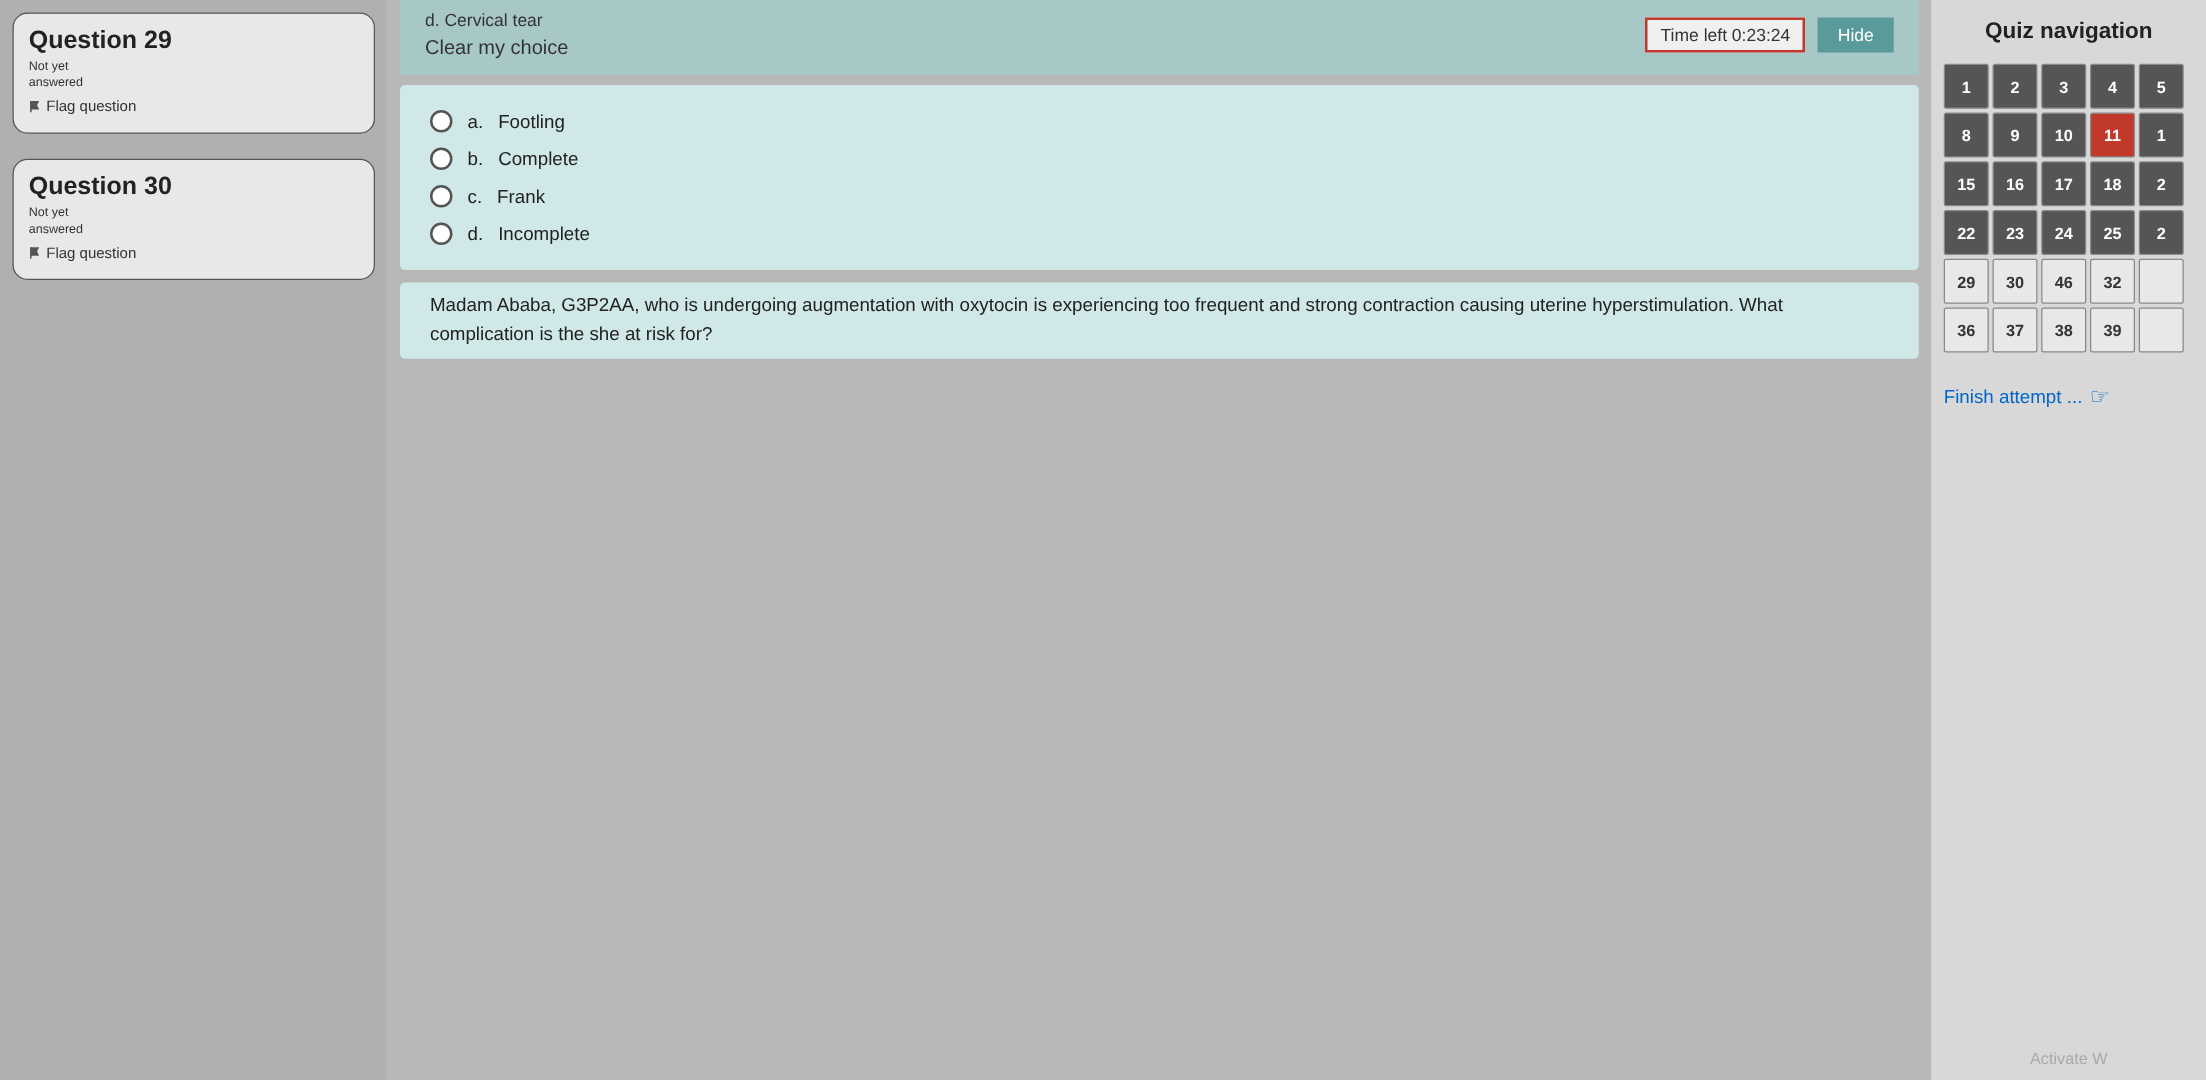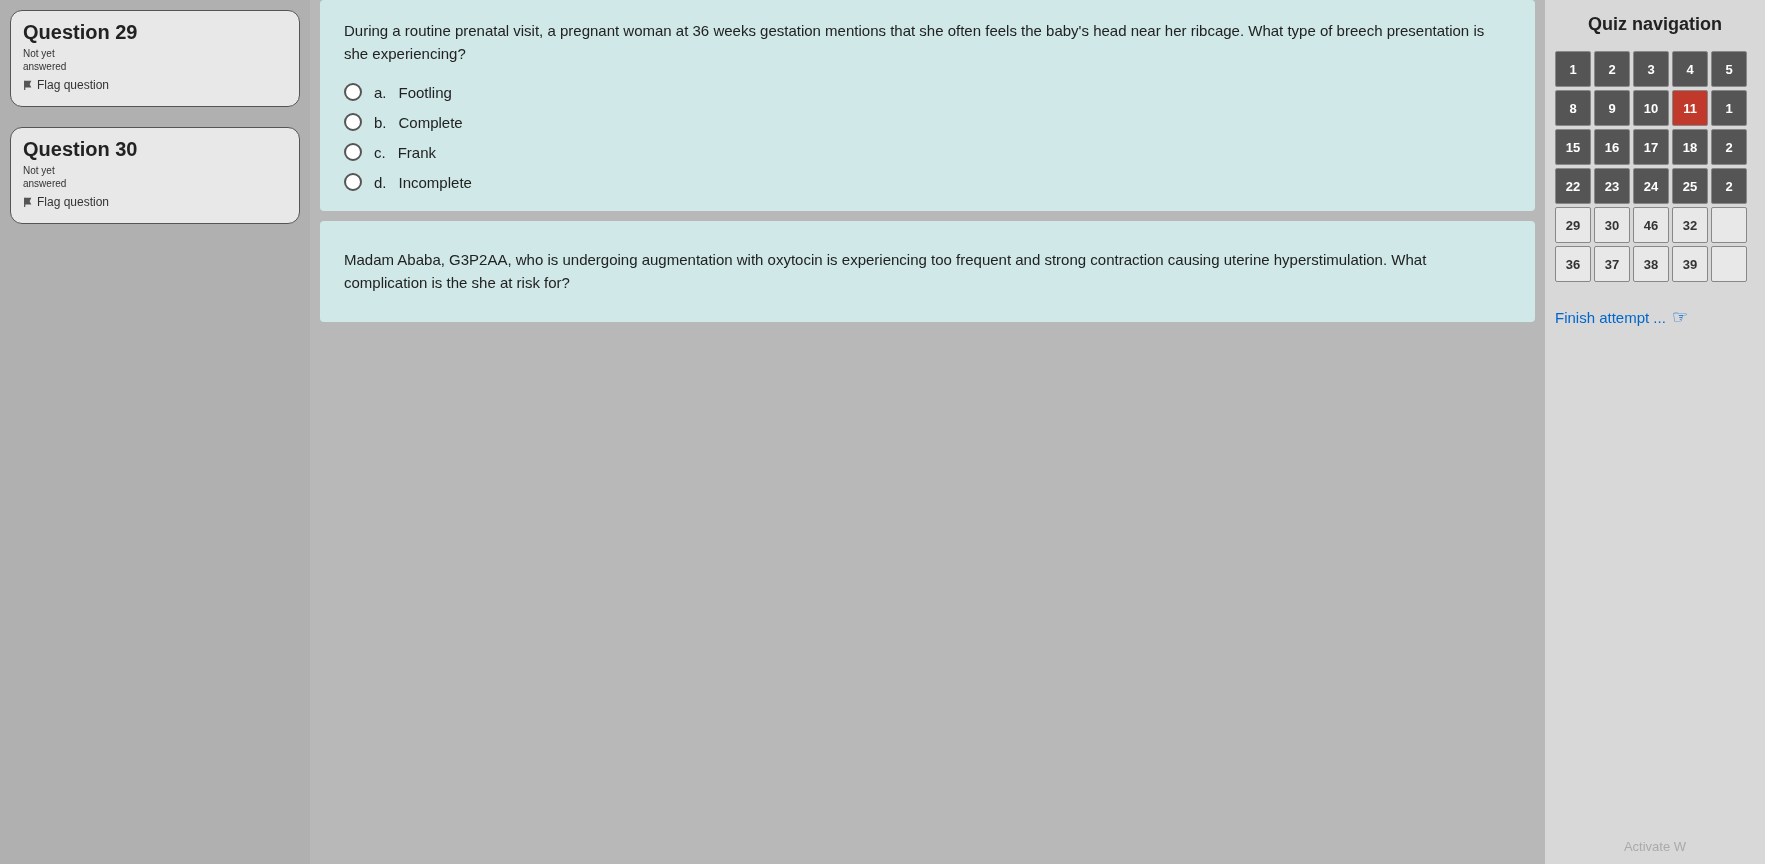--- a/index.html
+++ b/index.html
@@ -236,21 +236,21 @@
     .activate-windows {
       margin-top: auto;
       font-size: 13px;
       color: #aaa;
       padding-top: 10px;
     }
 
     .q30-box {
       background: #d0e8e8;
       border-radius: 4px;
-      padding: 28px 24px;
+      padding: 8px 24px;
     }
 
     .q30-text {
       font-size: 15px;
       color: #222;
       line-height: 1.5;
     }
   </style>
 </head>
 <body>
@@ -282,23 +282,32 @@
         <path d="M1 1 L9 1 L7 5 L9 9 L1 9 L1 1 Z" fill="#555"></path>
         <line x1="1" y1="1" x2="1" y2="12" stroke="#555" stroke-width="1.5"></line>
       </svg>
       <span>Flag question</span>
     </div>
   </div>
 </div>
 
 <div class="main-content">
 
+  <div class="top-bar">
+    <div class="top-bar-left">
+      <div class="prev-answer">d. Cervical tear</div>
+      <button class="clear-choice-btn">Clear my choice</button>
+    </div>
+    <div class="top-bar-right">
+      <div class="timer-box">Time left 0:23:24</div>
+      <button class="hide-btn">Hide</button>
+    </div>
+  </div>
 
   <div class="question-box">
-    <div class="question-text">During a routine prenatal visit, a pregnant woman at 36 weeks gestation mentions that she often feels the baby's head near her ribcage. What type of breech presentation is she experiencing?</div>
     <div class="answer-options">
       <div class="answer-option">
         <span class="radio-circle"></span>
         <span>a.</span>
         <span>Footling</span>
       </div>
       <div class="answer-option">
         <span class="radio-circle"></span>
         <span>b.</span>
         <span>Complete</span>

